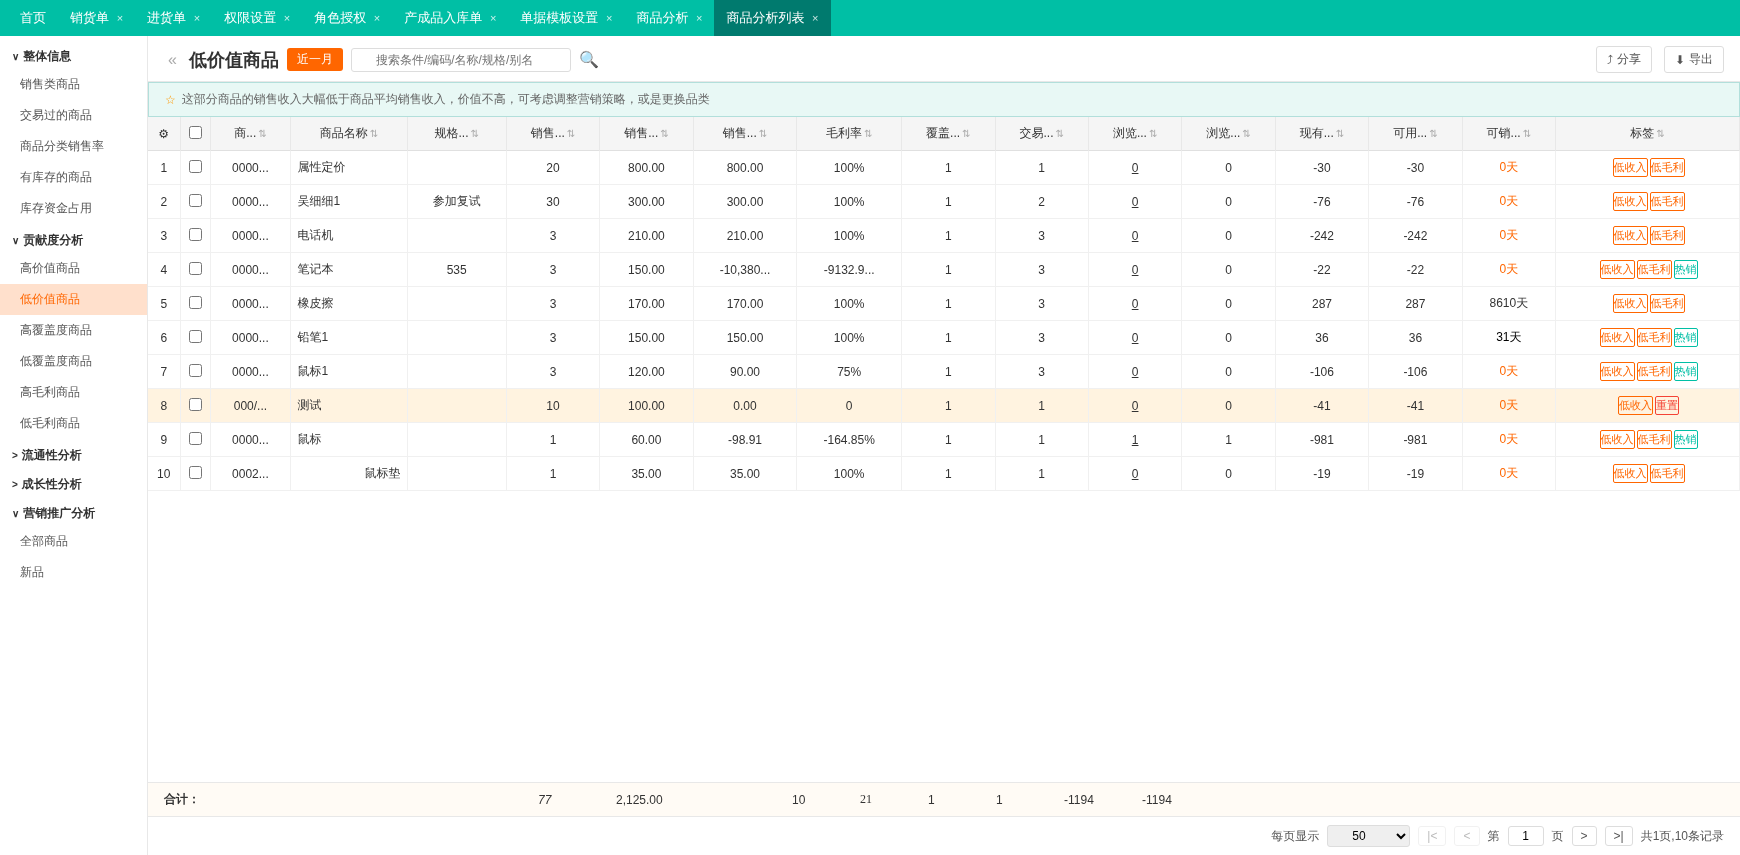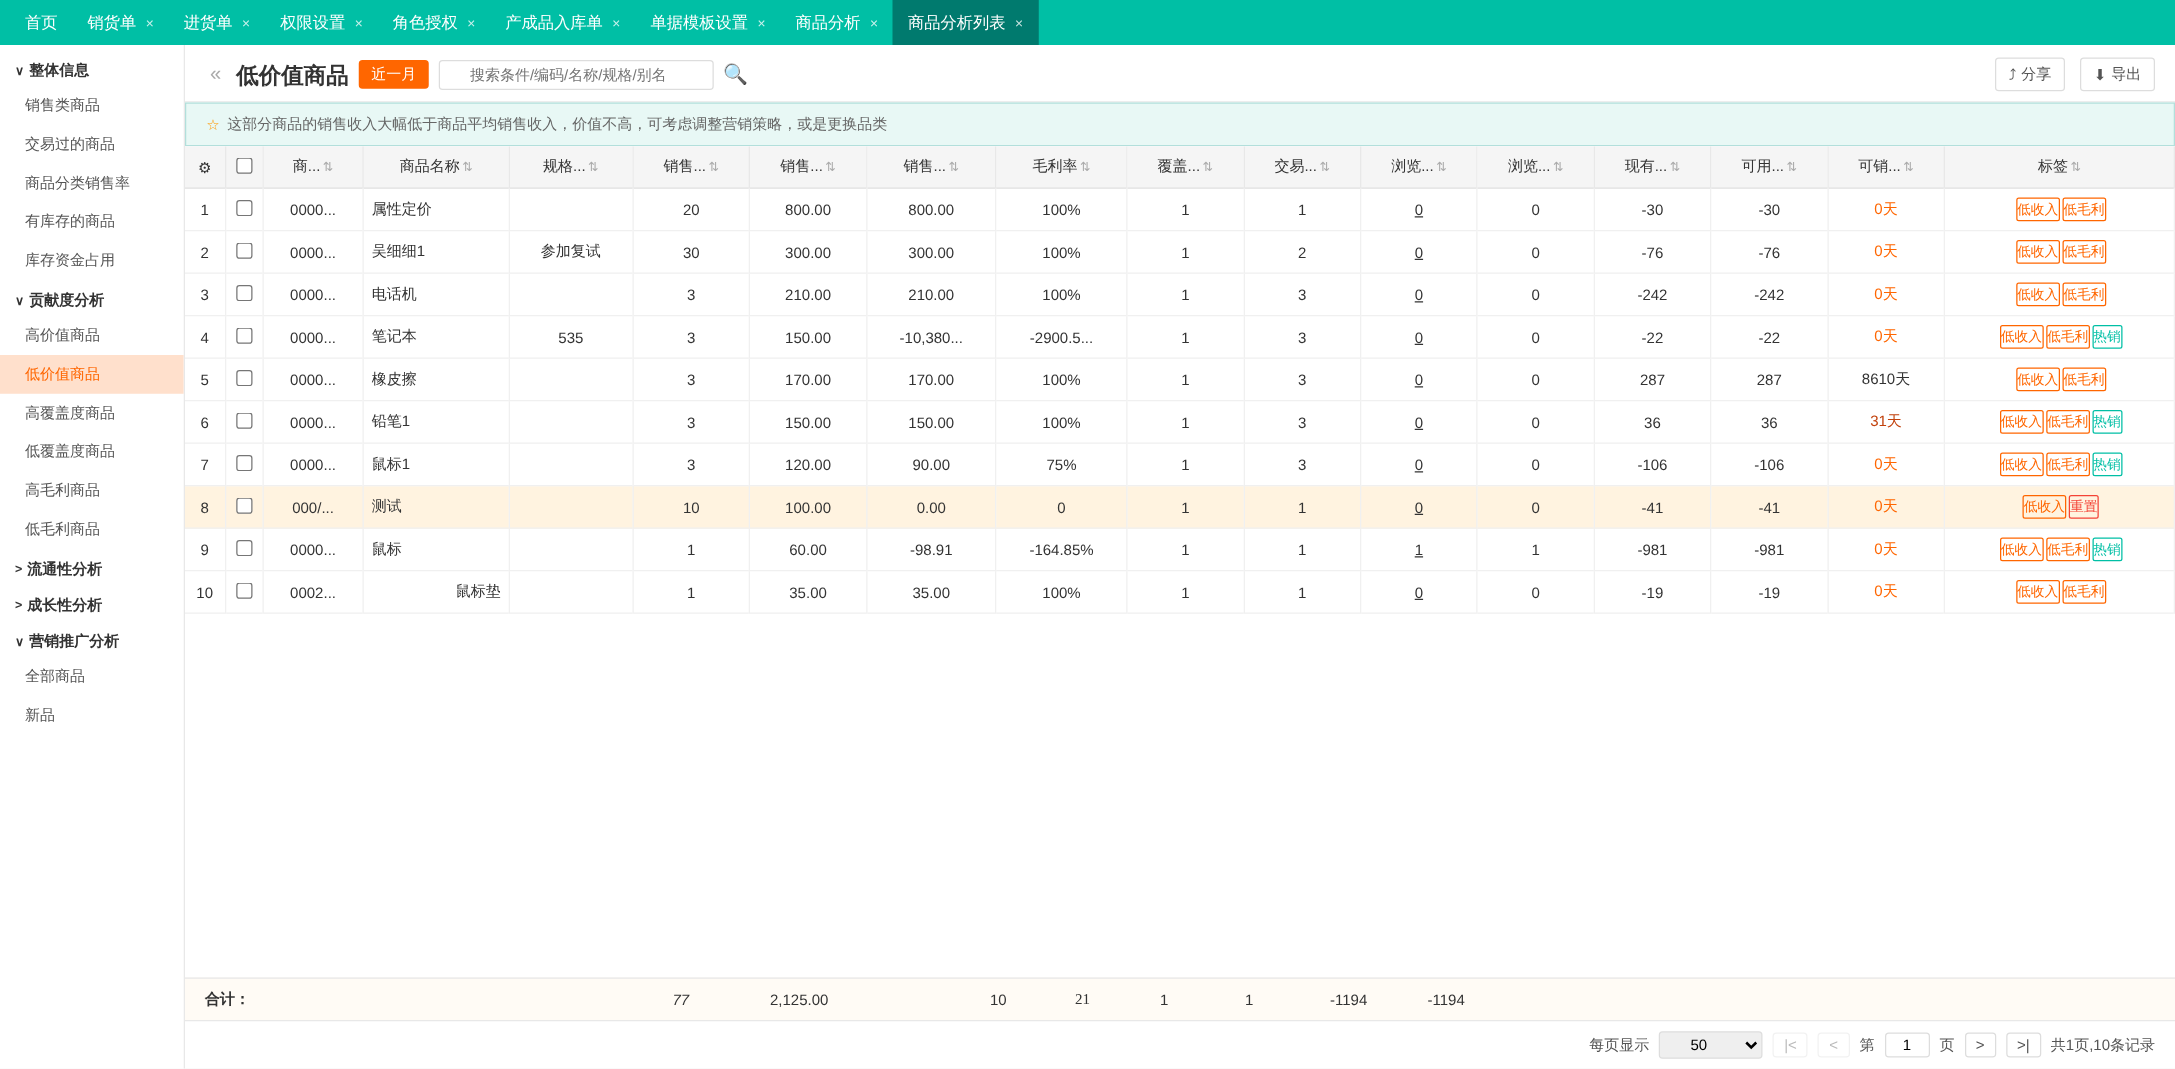--- a/index.html
+++ b/index.html
@@ -408,21 +408,21 @@
   </tr>
             <tr>
     <td>4</td>
     <td><input type="checkbox" style=""></td>
     <td>0000...</td>
     <td style="text-align:left;">笔记本</td>
     <td>535</td>
     <td>3</td>
     <td>150.00</td>
     <td>-10,380...</td>
-    <td>-2900.5...</td>
+    <td>-9132.9...</td>
     <td>1</td>
     <td>3</td>
     <td><span class="underline" style="cursor:pointer;">0</span></td>
     <td>0</td>
     <td>-22</td>
     <td>-22</td>
     <td style="color:#ff6600;">0天</td>
     <td><span class="tag tag-orange">低收入</span><span class="tag tag-orange">低毛利</span><span class="tag tag-green">热销</span></td>
   </tr>
             <tr>
@@ -453,21 +453,21 @@
     <td>3</td>
     <td>150.00</td>
     <td>150.00</td>
     <td>100%</td>
     <td>1</td>
     <td>3</td>
     <td><span class="underline" style="cursor:pointer;">0</span></td>
     <td>0</td>
     <td>36</td>
     <td>36</td>
-    <td style="color:#c2410c;">31天</td>
+    <td style="color:#000000;">31天</td>
     <td><span class="tag tag-orange">低收入</span><span class="tag tag-orange">低毛利</span><span class="tag tag-green">热销</span></td>
   </tr>
             <tr>
     <td>7</td>
     <td><input type="checkbox" style=""></td>
     <td>0000...</td>
     <td style="text-align:left;">鼠标1</td>
     <td></td>
     <td>3</td>
     <td>120.00</td>

